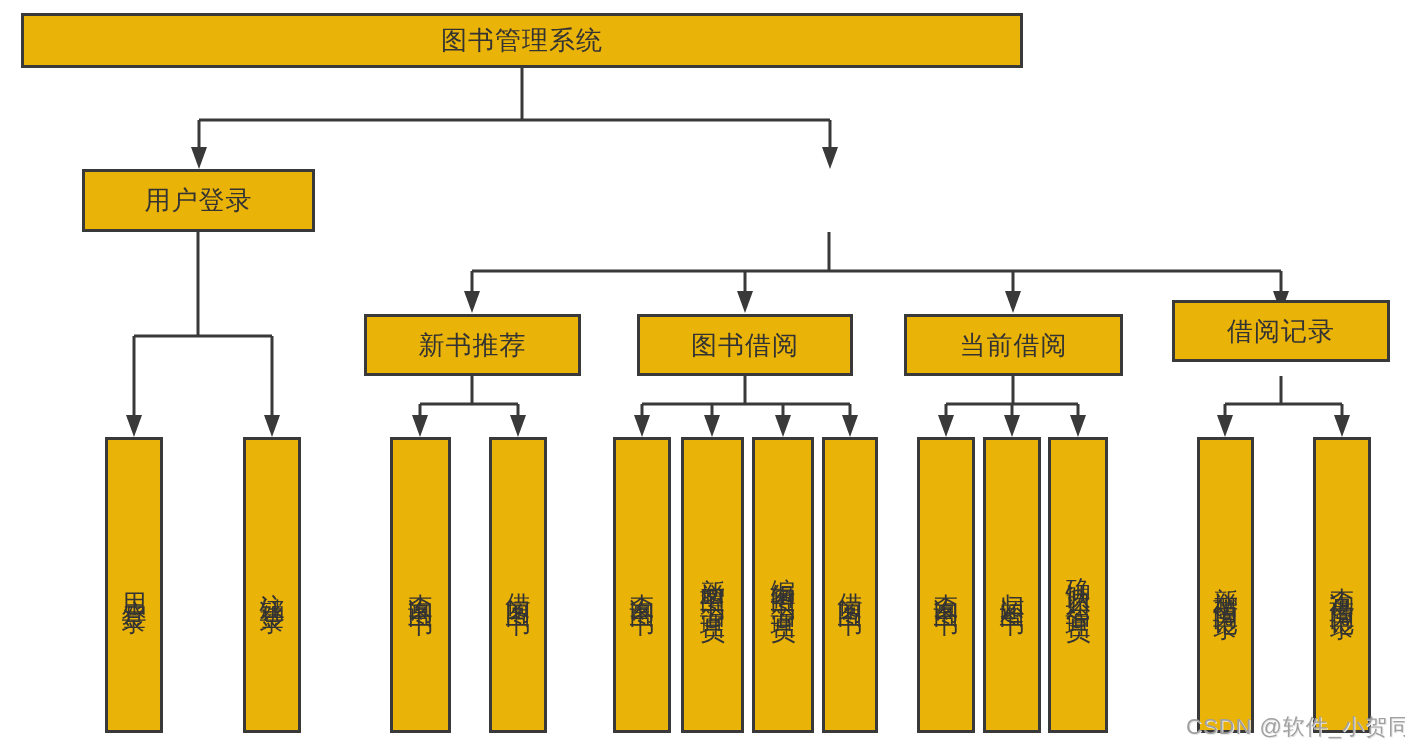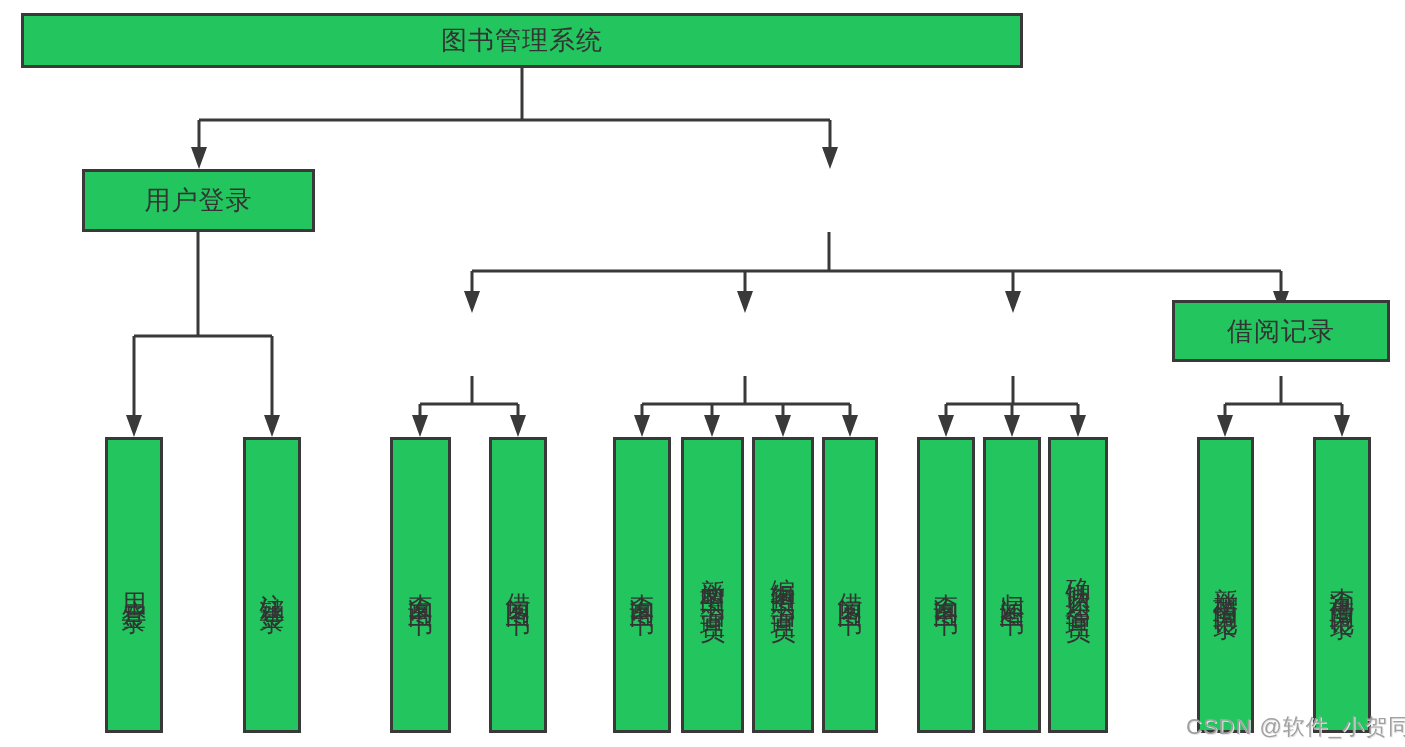--- a/index.html
+++ b/index.html
@@ -9,21 +9,21 @@
     height: 747px;
     background: #ffffff;
     font-family: "Liberation Sans", sans-serif;
     overflow: hidden;
   }
   .wires { position: absolute; left: 0; top: 0; width: 1405px; height: 747px; }
   .box {
     position: absolute;
     box-sizing: border-box;
     border: 3px solid #393939;
-    background: #22c55e;
+    background: #eab308;
     display: flex;
     align-items: center;
     justify-content: center;
     color: #333333;
     z-index: 2;
   }
   .hbox {
     font-size: 26px;
     letter-spacing: 1px;
     white-space: nowrap;
@@ -125,20 +125,23 @@
       <polygon points="1217,415 1233,415 1225,437" stroke="none"></polygon>
       <line x1="1342" y1="404" x2="1342" y2="418"></line>
       <polygon points="1334,415 1350,415 1342,437" stroke="none"></polygon>
     </g>
   </svg>
 
   <div class="box hbox" style="left:21px;top:13px;width:1002px;height:55px">图书管理系统</div>
 
   <div class="box hbox" style="left:82px;top:169px;width:233px;height:63px">用户登录</div>
 
+  <div class="box hbox" style="left:364px;top:314px;width:217px;height:62px">新书推荐</div>
+  <div class="box hbox" style="left:637px;top:314px;width:216px;height:62px">图书借阅</div>
+  <div class="box hbox" style="left:904px;top:314px;width:219px;height:62px">当前借阅</div>
   <div class="box hbox" style="left:1172px;top:300px;width:218px;height:62px">借阅记录</div>
 
   <div class="box vbox" style="left:105px;top:437px;width:58px;height:296px">用户登录</div>
   <div class="box vbox" style="left:243px;top:437px;width:58px;height:296px">注销登录</div>
 
   <div class="box vbox" style="left:390px;top:437px;width:61px;height:296px">查询图书</div>
   <div class="box vbox" style="left:489px;top:437px;width:58px;height:296px">借阅图书</div>
 
   <div class="box vbox" style="left:613px;top:437px;width:58px;height:296px">查询图书</div>
   <div class="box vbox" style="left:681px;top:437px;width:63px;height:296px">新增图书（管理员）</div>

